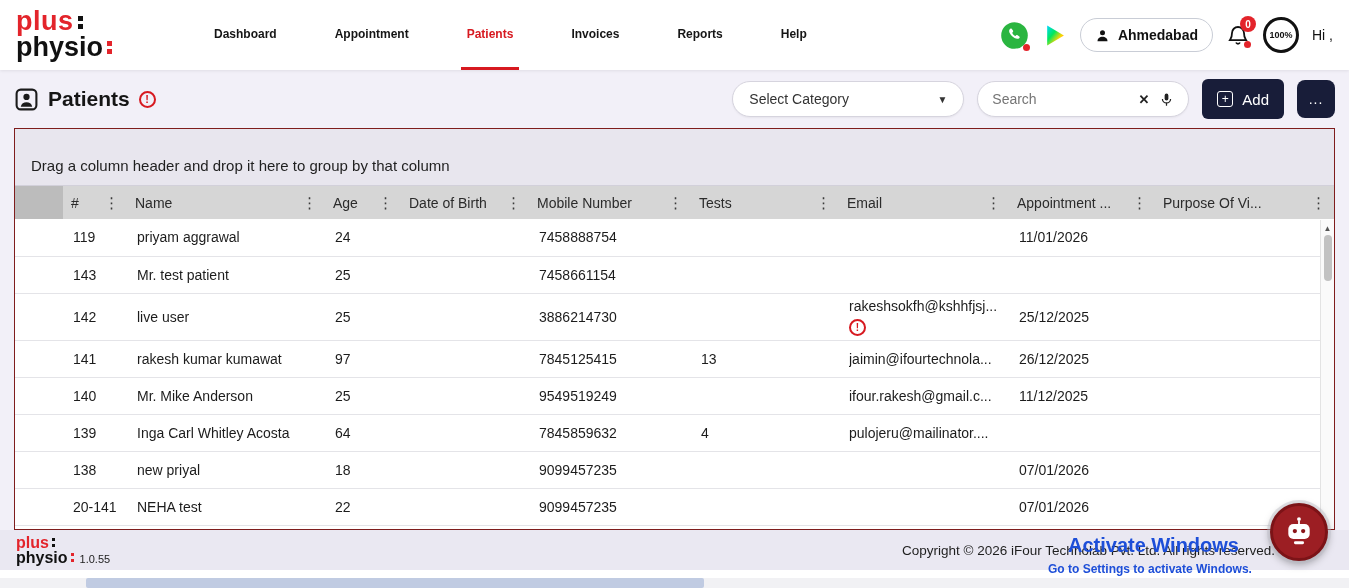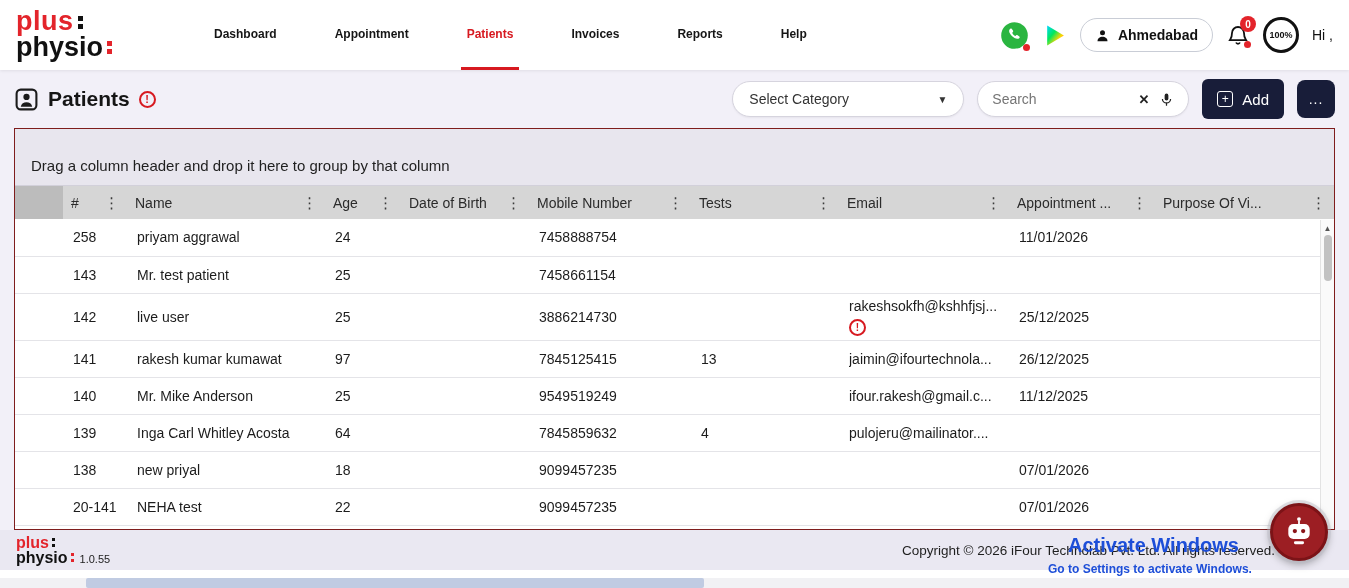--- a/index.html
+++ b/index.html
@@ -252,21 +252,21 @@
               <span class="th-inner">
                 <span class="th-label">Purpose Of Vi...</span>
                 <span class="kebab">⋮</span>
               </span>
             </th>
         </tr>
       </thead>
       <tbody>
           <tr>
             <td></td>
-            <td>258</td>
+            <td>119</td>
             <td>priyam aggrawal</td>
             <td>24</td>
             <td></td>
             <td>7458888754</td>
             <td></td>
             <td style="white-space: normal;">
               <span class="email-text"></span>
             </td>
             <td>11/01/2026</td>
             <td></td>

